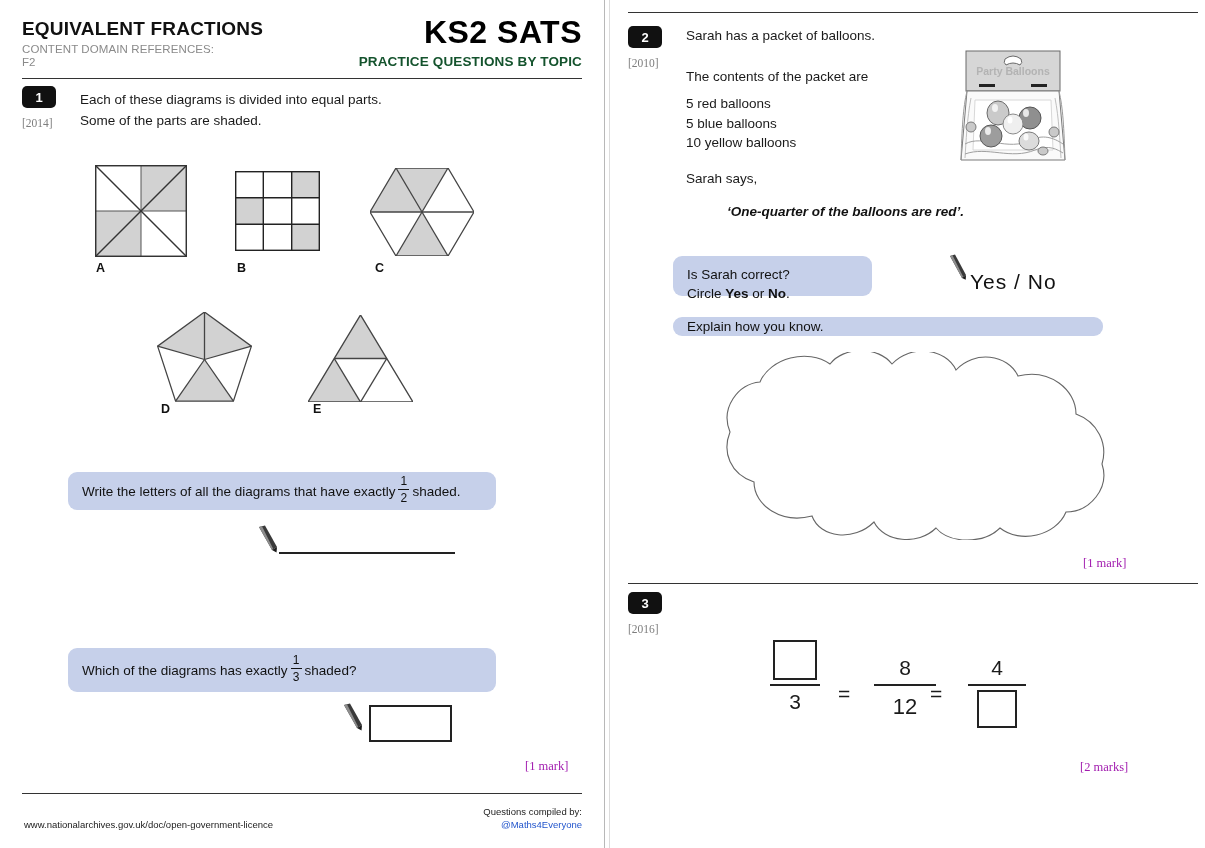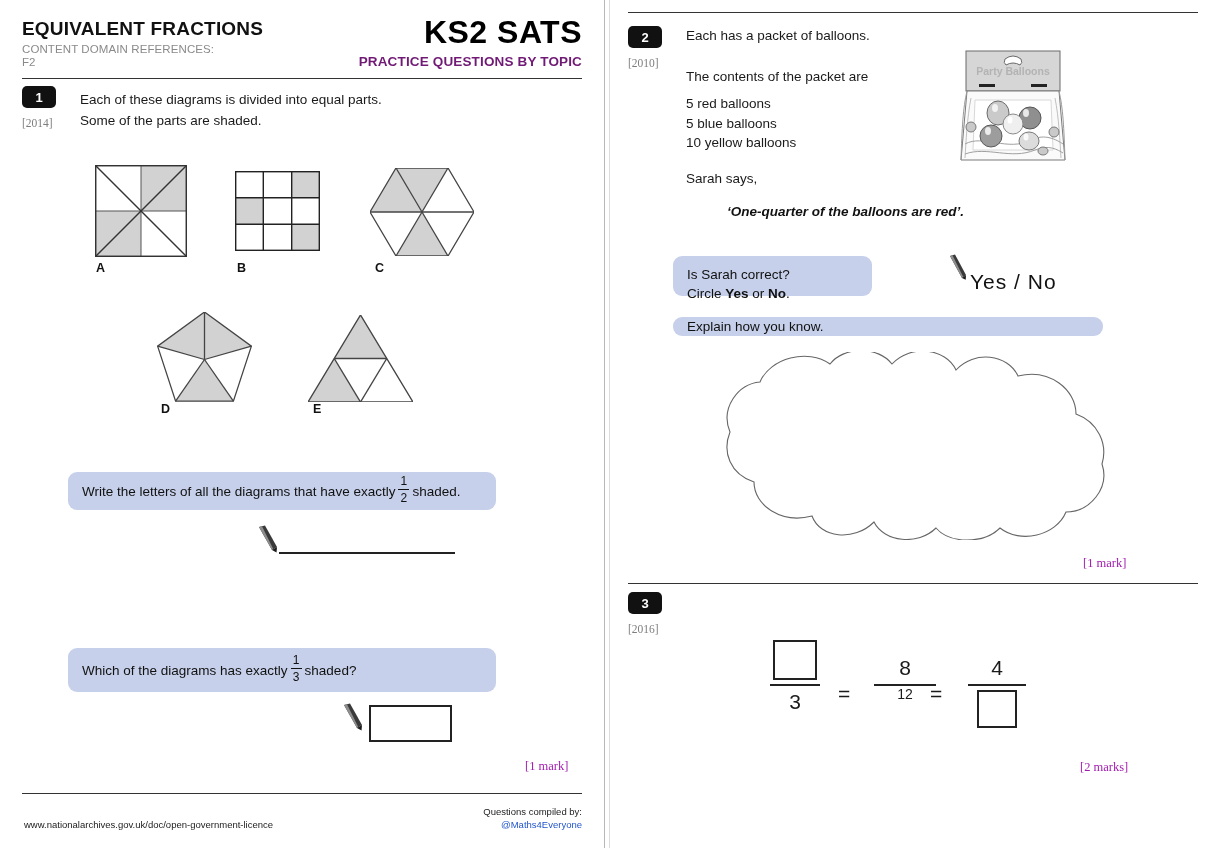--- a/index.html
+++ b/index.html
@@ -38,21 +38,21 @@
   .cdr2 {
     position: absolute; left: 22px; top: 56px;
     font-size: 11.5px; color: #8a8a8a;
   }
   .ks2 {
     position: absolute; right: 22px; top: 14px;
     font-size: 32px; font-weight: bold; letter-spacing: .5px; color: #000;
   }
   .pqbt {
     position: absolute; right: 22px; top: 54px;
-    font-size: 13.5px; font-weight: bold; letter-spacing: .15px; color: #701a75; padding-left: 40px;
+    font-size: 13.5px; font-weight: bold; letter-spacing: .15px; color: #14532d; padding-left: 40px;
   }
   .hrule {
     position: absolute; left: 22px; width: 560px; height: 1px; background: #333;
   }
 
   .qnum {
     position: absolute;
     width: 34px; height: 22px;
     background: #111; border-radius: 5px;
     color: #fff; font-size: 13px; font-weight: bold;
@@ -287,21 +287,21 @@
     <div class="ftxt r flink" style="left:382px; top:818px; width:200px">@Maths4Everyone</div>
   </div>
 
   <div class="right">
 
     <div class="rhr" style="left:18px; top:12px; width:570px"></div>
 
     <div class="qnum" style="left:18px; top:26px">2</div>
     <div class="qyear" style="left:18px; top:57px">[2010]</div>
 
-    <div class="qtext" style="left:76px; top:25px; width:280px">Each has a packet of balloons.</div>
+    <div class="qtext" style="left:76px; top:25px; width:280px">Sarah has a packet of balloons.</div>
     <div class="qtext" style="left:76px; top:66px; width:300px">The contents of the packet are</div>
     <div class="qtext" style="left:76px; top:93px; width:250px">5 red balloons</div>
     <div class="qtext" style="left:76px; top:113px; width:250px">5 blue balloons</div>
     <div class="qtext" style="left:76px; top:132px; width:250px">10 yellow balloons</div>
     <div class="qtext" style="left:76px; top:168px; width:250px">Sarah says,</div>
 
     <div class="quote" style="left:117px; top:204px">‘One-quarter of the balloons are red’.</div>
 
     <div style="position:absolute; left:343px; top:48px">
       <svg width="120" height="120" viewBox="0 0 120 120">
@@ -399,21 +399,21 @@
         <div style="font-size:21px; margin-top:4px">3</div>
       </div>
 
       <div style="position:absolute; left:88px; top:42px; font-size:21px">=</div>
 
       <div style="position:absolute; left:110px; top:0; width:90px; text-align:center">
         <div style="height:40px; display:flex; align-items:flex-end; justify-content:center; font-size:21px">
           <span>8</span>
         </div>
         <div style="width:62px; height:2px; background:#222; margin:4px auto 0"></div>
-        <div style="font-size:14px; margin-top:0">12</div>
+        <div style="font-size:22px; margin-top:8px">12</div>
       </div>
 
       <div style="position:absolute; left:180px; top:42px; font-size:21px">=</div>
 
       <div style="position:absolute; left:202px; top:0; width:90px; text-align:center">
         <div style="height:40px; display:flex; align-items:flex-end; justify-content:center; font-size:21px">
           <span>4</span>
         </div>
         <div style="width:58px; height:2px; background:#222; margin:4px auto 0"></div>
         <div style="display:flex; justify-content:center; margin-top:4px">

